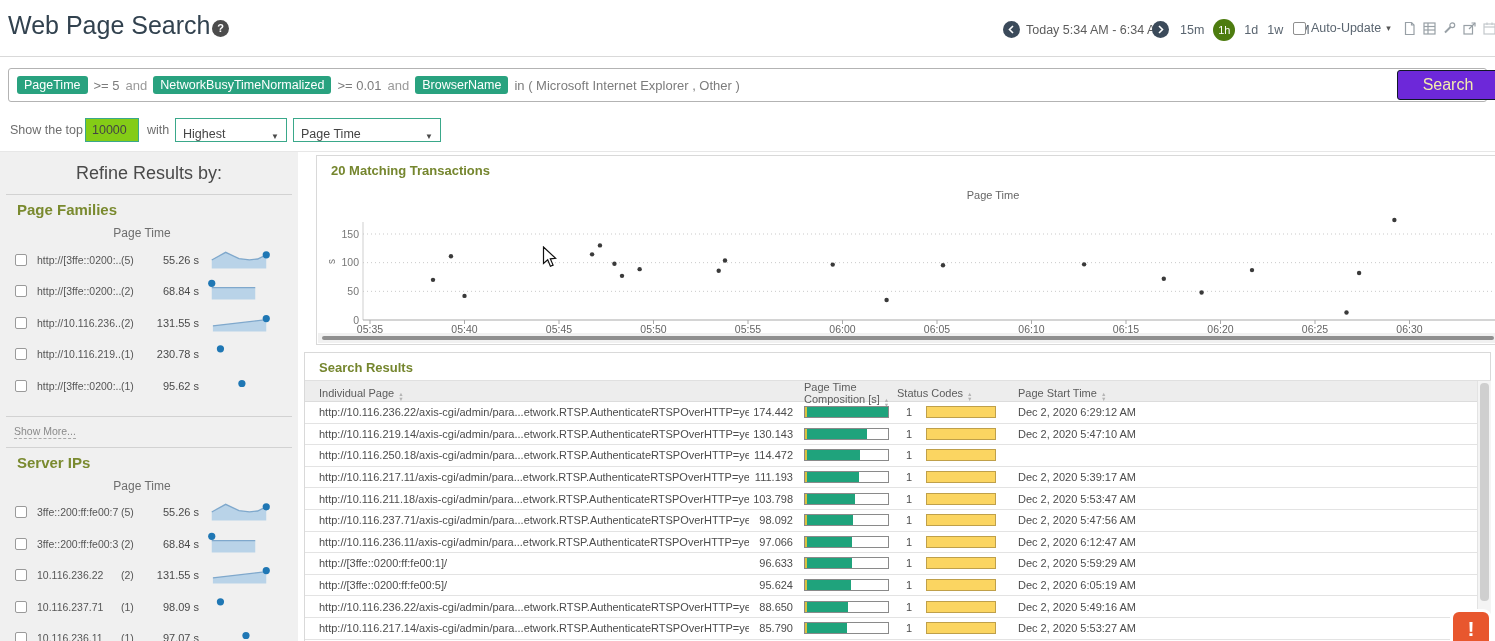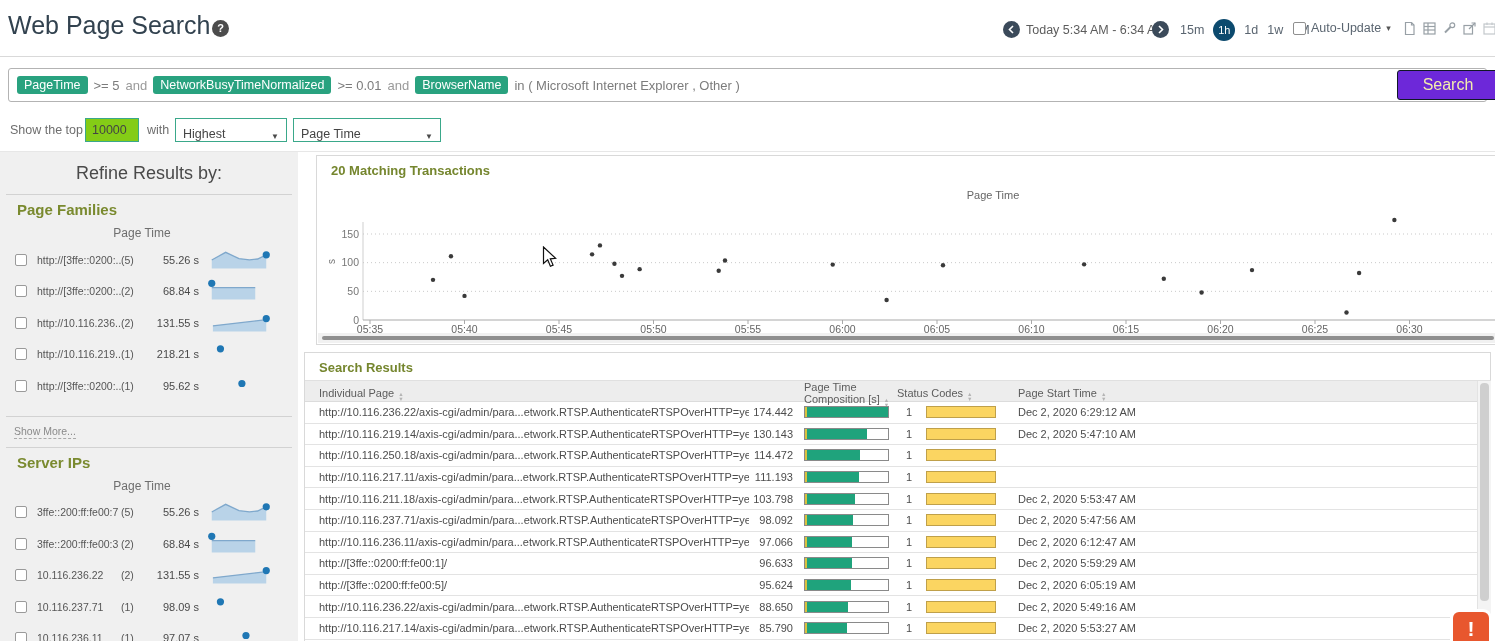--- a/index.html
+++ b/index.html
@@ -8,21 +8,21 @@
 
   
   #header { position:absolute; left:0; top:0; width:1495px; height:57px; background:#fff; border-bottom:1px solid #d9d9d9; }
   #page-title { position:absolute; left:8px; top:11px; font-size:25px; color:#32424f; font-weight:400; }
   #help-icon { position:absolute; left:212px; top:20px; width:17px; height:17px; border-radius:50%; background:#4c4c4c; color:#fff; font-size:11px; font-weight:bold; text-align:center; line-height:17px; }
   .nav-circle { position:absolute; top:21px; width:17px; height:17px; border-radius:50%; background:#3b4a5a; display:flex; align-items:center; justify-content:center; cursor:pointer; }
   #prev-btn { left:1003px; } #next-btn { left:1152px; }
   #time-range { position:absolute; left:1026px; top:23px; font-size:12.5px; color:#5c5c5c; }
   #time-presets { position:absolute; left:1180px; top:19px; display:flex; align-items:center; gap:9px; }
   .preset { font-size:12.5px; color:#5a6570; cursor:pointer; }
-  .preset.active { background:#0c4a6e; color:#fff; border-radius:50%; width:22px; height:22px; display:flex; align-items:center; justify-content:center; font-size:11px; }
+  .preset.active { background:#4d7c0f; color:#fff; border-radius:50%; width:22px; height:22px; display:flex; align-items:center; justify-content:center; font-size:11px; }
   #auto-update-wrap { position:absolute; left:1293px; top:21px; display:flex; align-items:center; gap:5px; }
   #auto-update-cb { appearance:none; width:13px; height:13px; border:1px solid #8f8f8f; background:#fff; border-radius:2px; }
   #auto-update-label { font-size:12.5px; color:#5a6570; }
   #auto-update-caret { font-size:9px; color:#555; }
   #header-tools { position:absolute; left:1402px; top:21px; display:flex; gap:5px; }
   .tool-icon { width:15px; height:15px; cursor:pointer; }
   .tool-icon svg { stroke:#98a0a6; fill:none; stroke-width:1.2; }
   .tool-icon.light svg { stroke:#c3c8cc; }
 
   
@@ -223,21 +223,21 @@
         <span class="refine-value">131.55 s</span>
         <span class="refine-spark"><svg width="62" height="26">
             <polygon points="4.9,23.5 4.9,17.8 58.26,11.72 58.26,23.5" fill="#b9d3e8"></polygon>
             <polyline points="4.9,17.8 58.26,11.72" fill="none" stroke="#7fa8cc" stroke-width="1.3"></polyline>
             <circle cx="58.26" cy="10.579999999999998" r="3.6" fill="#1f77b4"></circle>
           </svg></span>
       </div><div class="refine-row">
         <input class="refine-cb" type="checkbox" style="">
         <span class="refine-label">http://10.116.219...</span>
         <span class="refine-count">(1)</span>
-        <span class="refine-value">218.21 s</span>
+        <span class="refine-value">230.78 s</span>
         <span class="refine-spark"><svg width="62" height="26">
             <circle cx="12.44" cy="9.82" r="3.6" fill="#1f77b4"></circle>
           </svg></span>
       </div><div class="refine-row">
         <input class="refine-cb" type="checkbox" style="">
         <span class="refine-label">http://[3ffe::0200:...</span>
         <span class="refine-count">(1)</span>
         <span class="refine-value">95.62 s</span>
         <span class="refine-spark"><svg width="62" height="26">
             <circle cx="33.900000000000006" cy="12.48" r="3.6" fill="#1f77b4"></circle>
@@ -442,20 +442,21 @@
         <div>
           <div class="cbar">
             <i class="yl"></i>
             <i class="gr" style="width: 52px;"></i>
           </div>
         </div>
         <div class="cell-num">1</div>
         <div>
           <div class="sbar"></div>
         </div>
+        <div class="cell-time">Dec 2, 2020 5:39:17 AM</div>
       </div>
       <div class="trow tgrid">
         <div class="cell-url">http://10.116.211.18/axis-cgi/admin/para...etwork.RTSP.AuthenticateRTSPOverHTTP=yes</div>
         <div class="cell-num">103.798</div>
         <div>
           <div class="cbar">
             <i class="yl"></i>
             <i class="gr" style="width: 48px;"></i>
           </div>
         </div>

